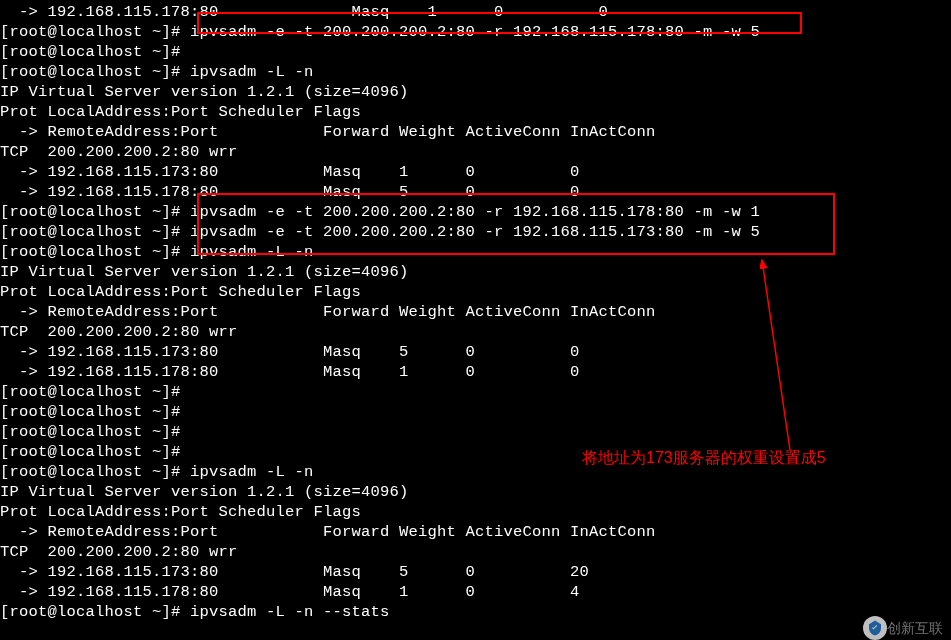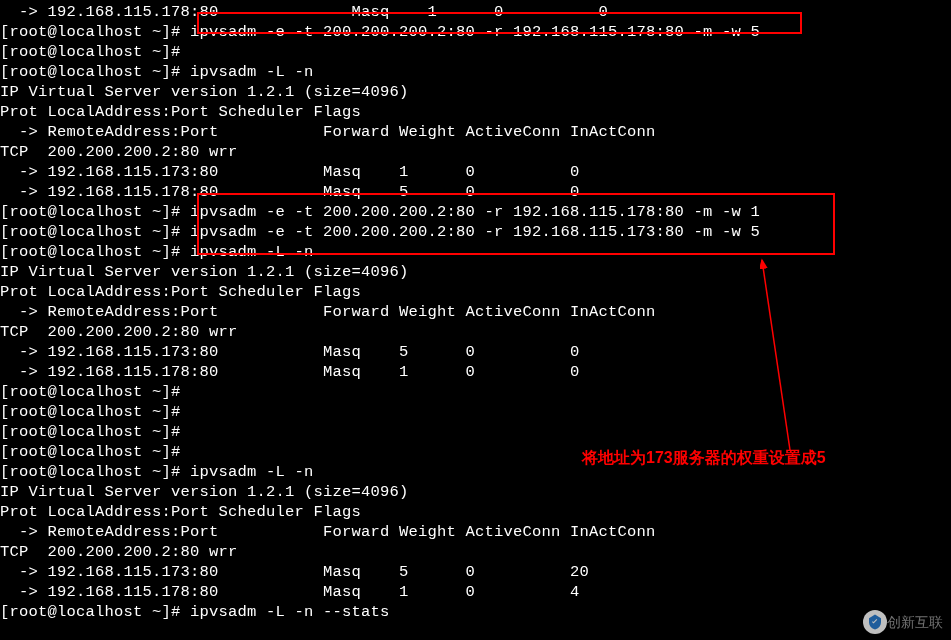--- a/index.html
+++ b/index.html
@@ -27,25 +27,25 @@
     }
     .arrow-svg {
       position: absolute;
       pointer-events: none;
     }
     .annotation {
       position: absolute;
       color: #f00;
       font-size: 16px;
       font-family: 'Microsoft YaHei', sans-serif;
-      font-weight: bold;
+      font-weight: normal;
     }
     .watermark {
       position: absolute;
-      bottom: 6px;
+      bottom: 0;
       right: 8px;
       display: flex;
       align-items: center;
       opacity: 0.75;
       font-family: 'Microsoft YaHei', sans-serif;
     }
     .watermark-logo {
       width: 24px;
       height: 24px;
       background: #fff;

